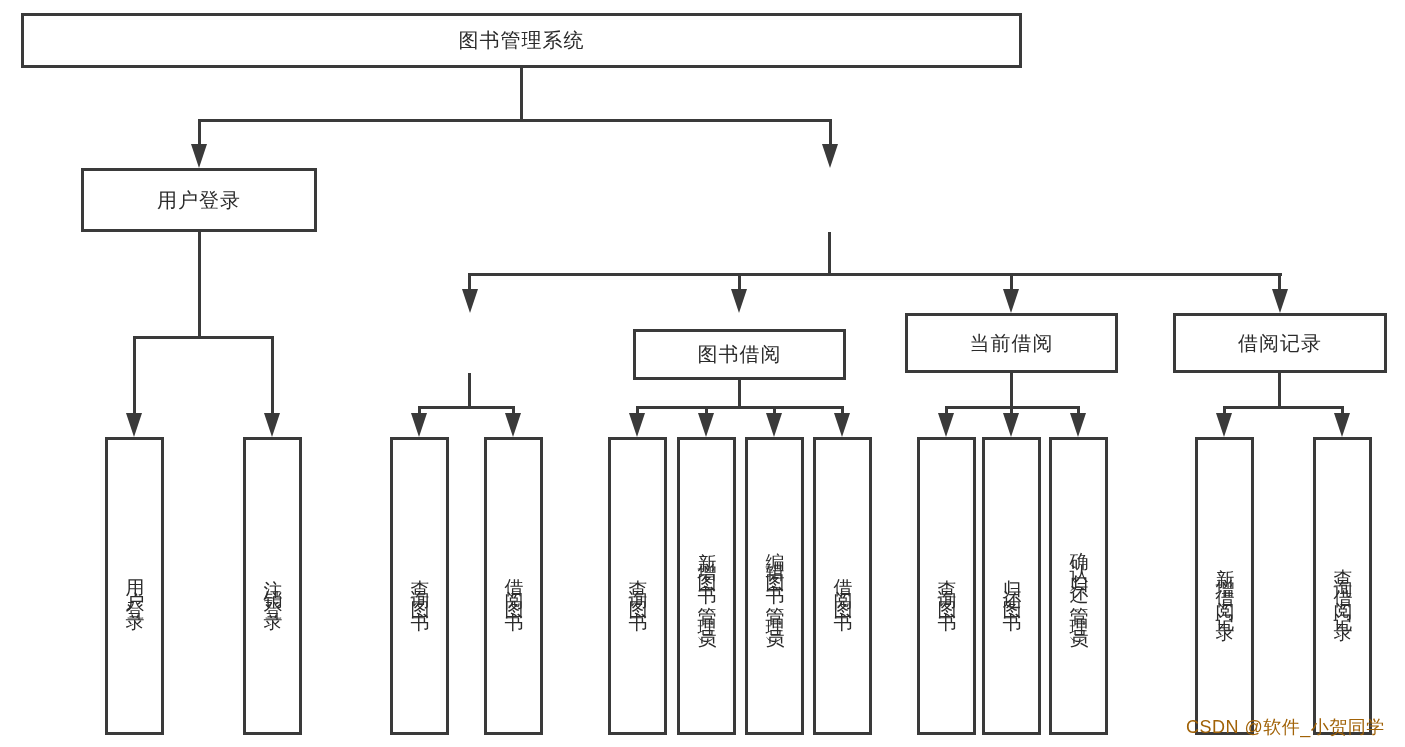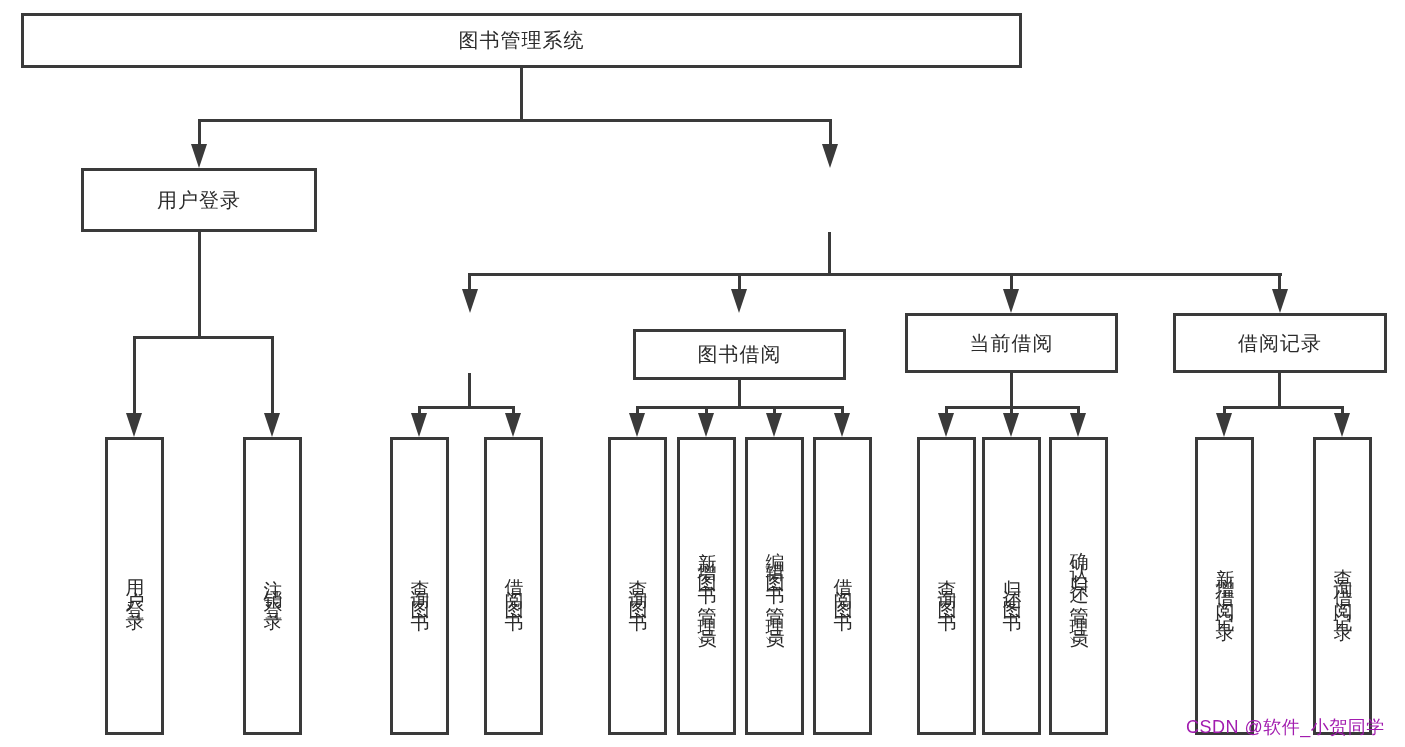--- a/index.html
+++ b/index.html
@@ -49,21 +49,21 @@
     border-left: 8px solid transparent;
     border-right: 8px solid transparent;
     border-top: 24px solid #3a3a3a;
   }
   .watermark {
     position: absolute;
     left: 1186px;
     top: 715px;
     font-size: 18px;
     letter-spacing: 0.5px;
-    color: #a21caf;
+    color: #a16207;
     z-index: 5;
     white-space: nowrap;
   }
 </style>
 </head>
 <body>
 
 <div id="canvas">
 
   <div class="box" style="left:21px;top:13px;width:1001px;height:55px">图书管理系统</div>

